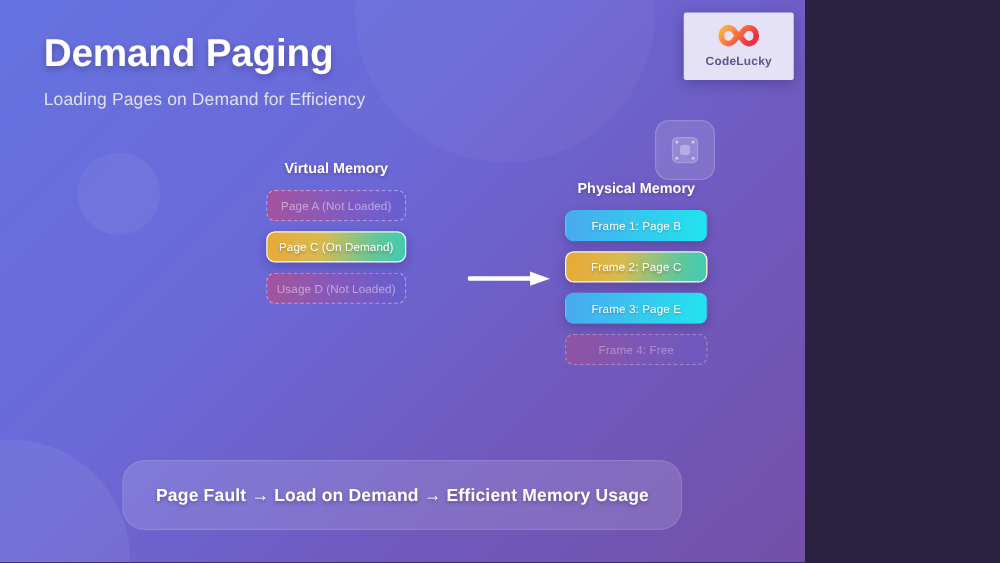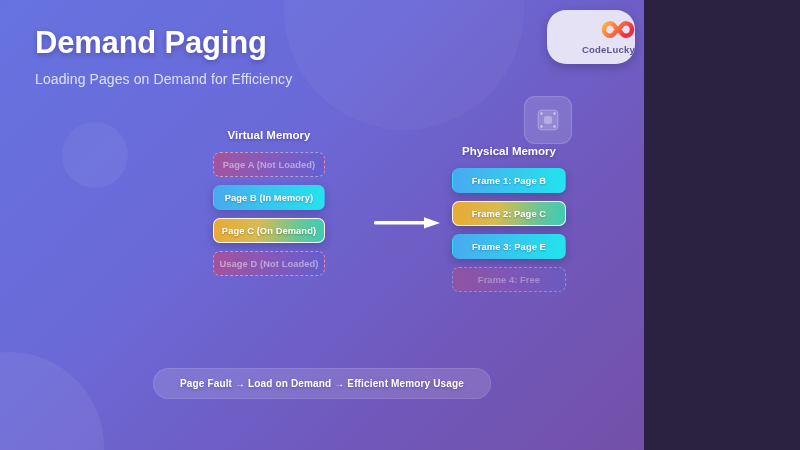--- a/index.html
+++ b/index.html
@@ -70,25 +70,25 @@
   }
 
   
   .logo-card {
     position: absolute;
     right: 9px;
     top: 10px;
     width: 88px;
     height: 54px;
     background: #e6e2f5;
-    border-radius: 19px;
+    border-radius: 2px;
     box-shadow: 0 3px 10px rgba(30,18,60,0.28);
     display: flex;
     flex-direction: column;
-    align-items: flex-end;
+    align-items: center;
     justify-content: center;
     gap: 1px;
   }
   .logo-mark { display:block; }
   .logo-text {
     font-size: 9.5px;
     font-weight: bold;
     color: #5b5590;
     letter-spacing: 0.2px;
   }
@@ -134,21 +134,21 @@
     width: 100%;
   }
 
   .pill {
     height: 25px;
     border-radius: 7px;
     display: flex;
     align-items: center;
     justify-content: center;
     font-size: 9.3px;
-    font-weight: bold;
+    font-weight: normal;
     letter-spacing: 0.1px;
     box-sizing: border-box;
     white-space: nowrap;
     border: 1px solid transparent;
   }
 
   
   .pill.state-loaded {
     background: linear-gradient(100deg, #4aa8f0 0%, #37c6ee 48%, #22e4ee 100%);
     color: #ffffff;
@@ -187,26 +187,26 @@
     width: 68px;
     height: 16px;
   }
 
   
   .footer-pill {
     position: absolute;
     left: 50%;
     transform: translateX(-50%);
     top: 368px;
-    padding: 9px 26px;
+    padding: 19px 26px;
     border-radius: 18px;
     background: rgba(255,255,255,0.135);
     border: 1px solid rgba(255,255,255,0.10);
     color: #ffffff;
-    font-size: 10px;
+    font-size: 14px;
     font-weight: bold;
     letter-spacing: 0.15px;
     white-space: nowrap;
     text-shadow: 0 1px 3px rgba(40,25,80,0.35);
   }
 </style>
 </head>
 <body>
 
 <div id="slide">
@@ -247,21 +247,20 @@
       <circle cx="21.5" cy="8.5" r="1.2" fill="rgba(255,255,255,0.55)"></circle>
       <circle cx="8.5" cy="21.5" r="1.2" fill="rgba(255,255,255,0.55)"></circle>
       <circle cx="21.5" cy="21.5" r="1.2" fill="rgba(255,255,255,0.55)"></circle>
     </svg>
   </div>
 
   <div class="col col-virtual">
     <div class="col-title">Virtual Memory</div>
     <div class="pill-list">
       <div class="pill state-notloaded">Page A (Not Loaded)</div>
-      <div class="pill state-loaded">Page B (In Memory)</div>
       <div class="pill state-demand">Page C (On Demand)</div>
       <div class="pill state-notloaded">Usage D (Not Loaded)</div>
     </div>
   </div>
 
   <div class="arrow">
     <svg width="68" height="16" viewBox="0 0 68 16">
       <rect x="0" y="6" width="52" height="3.6" rx="1.6" fill="#ffffff"></rect>
       <path d="M50,2.2 L66,7.9 L50,13.6 Z" fill="#ffffff"></path>
     </svg>

